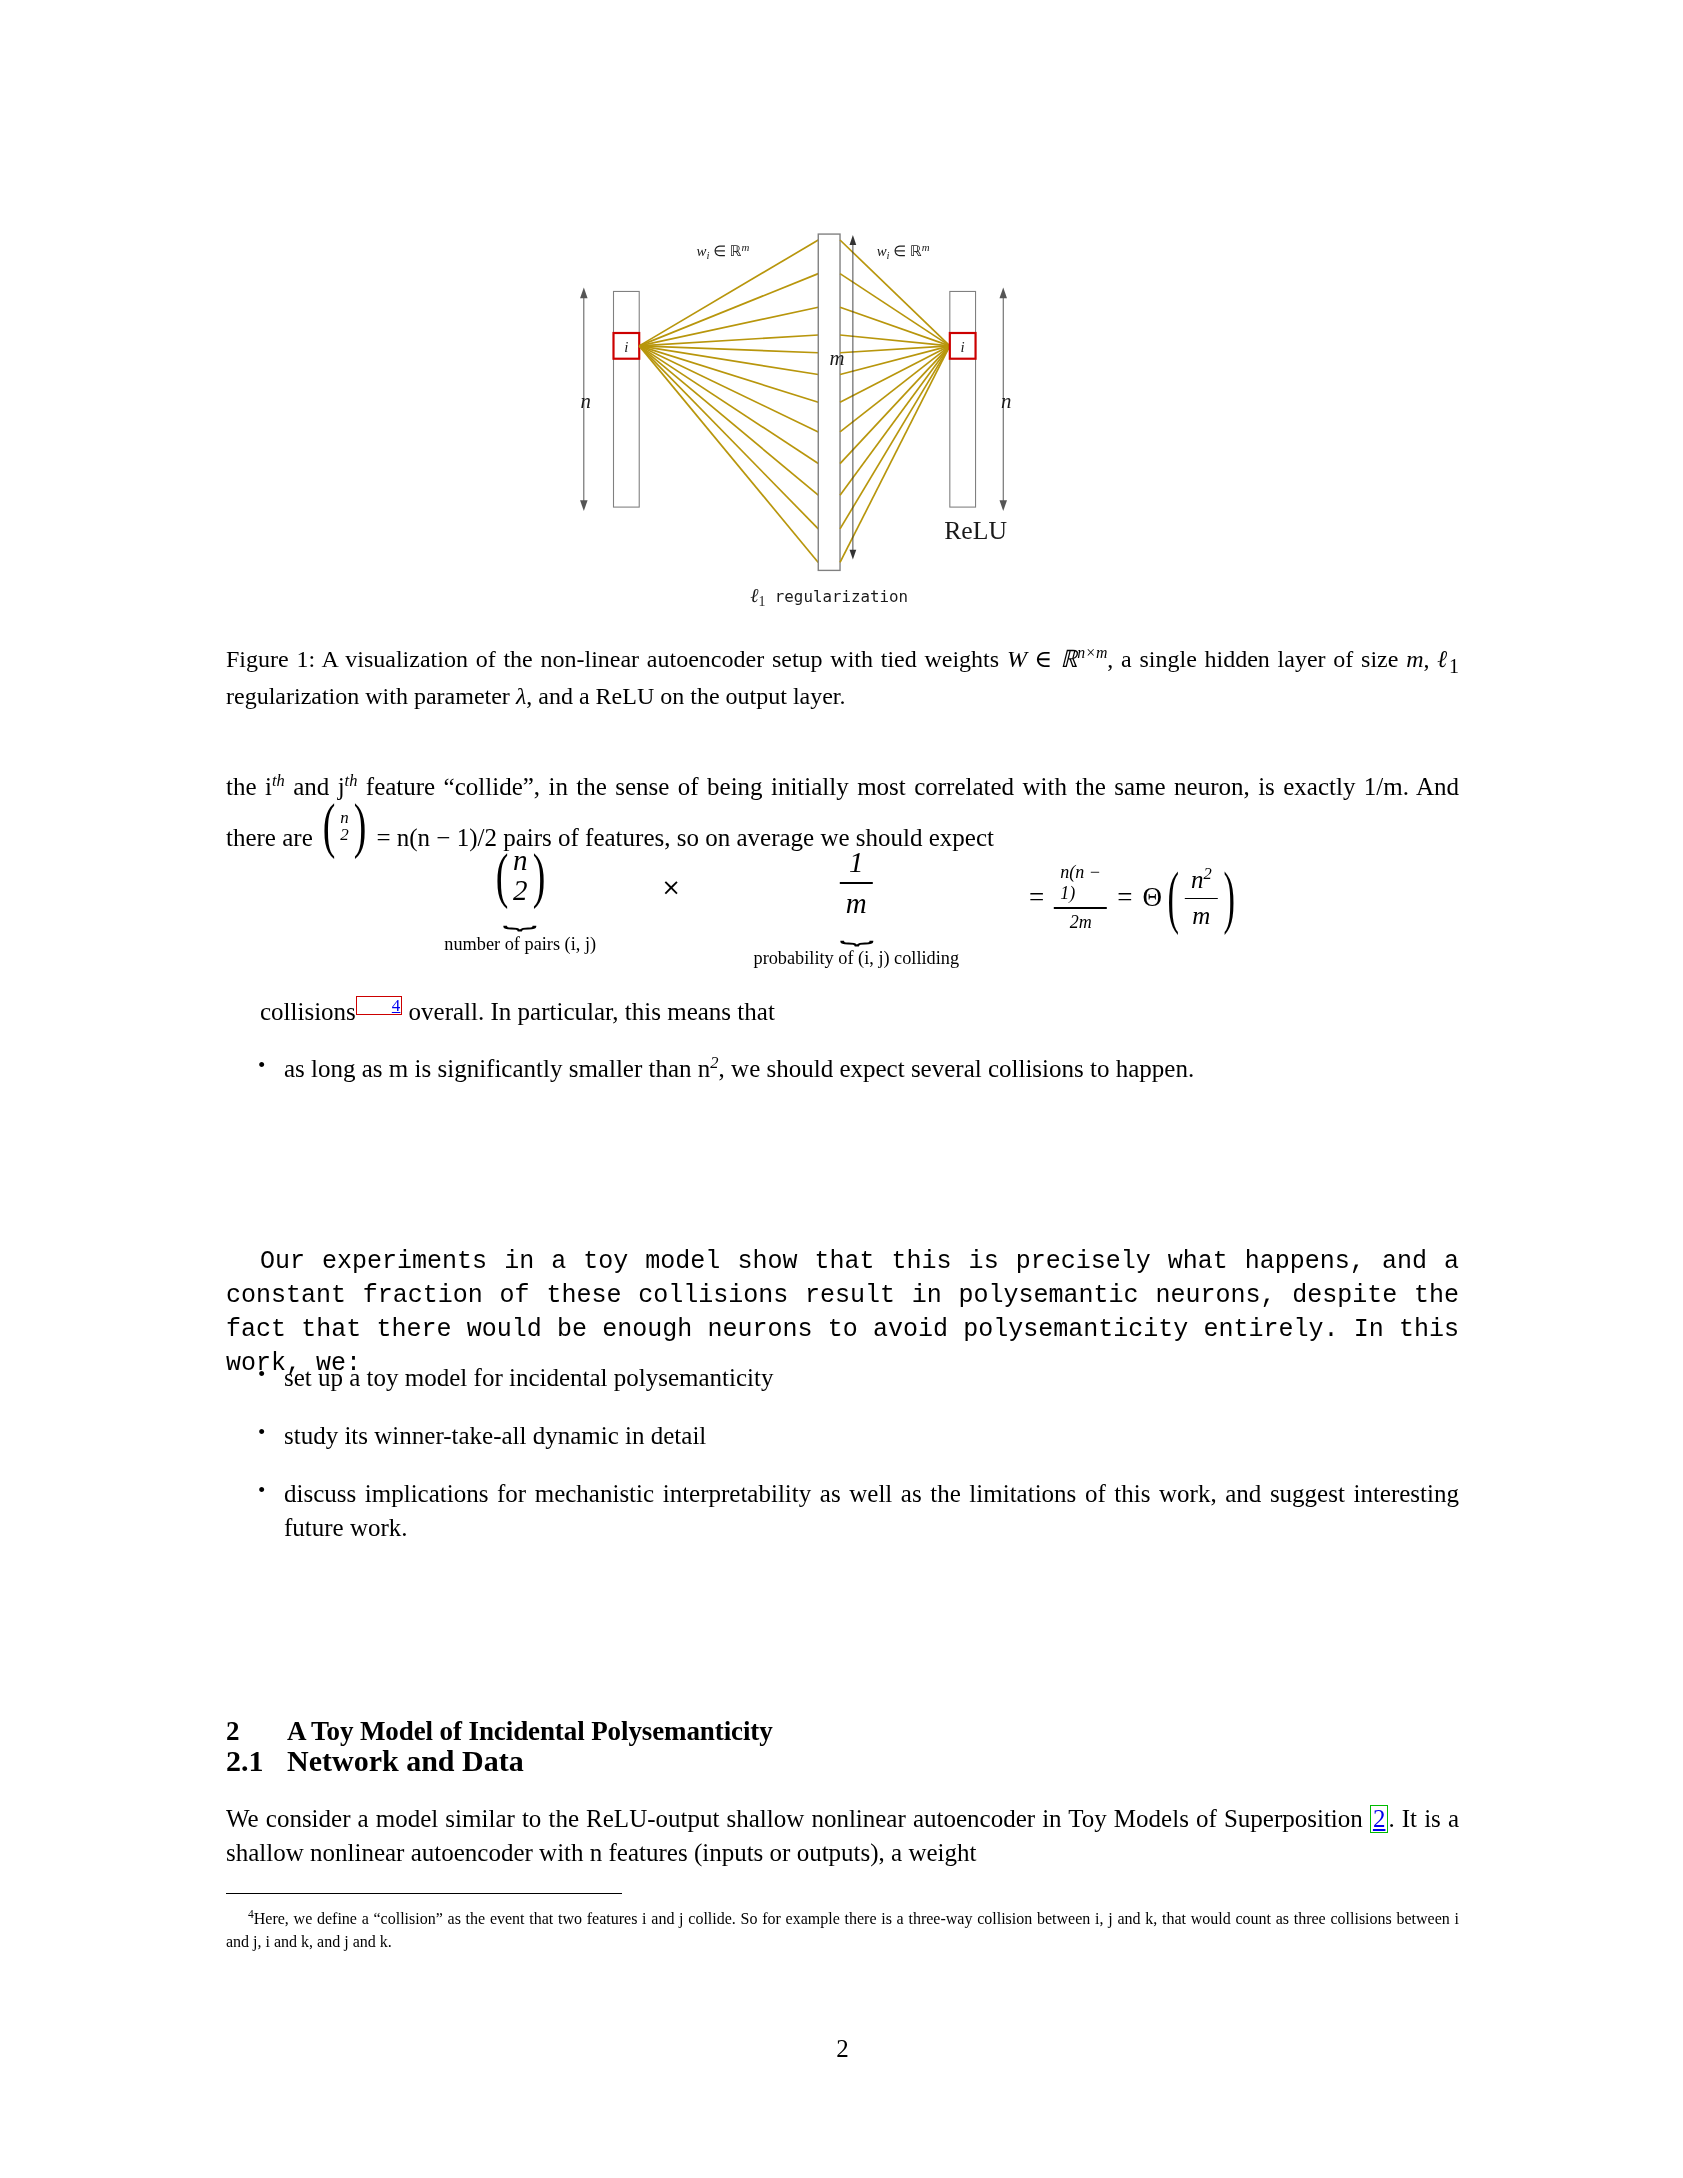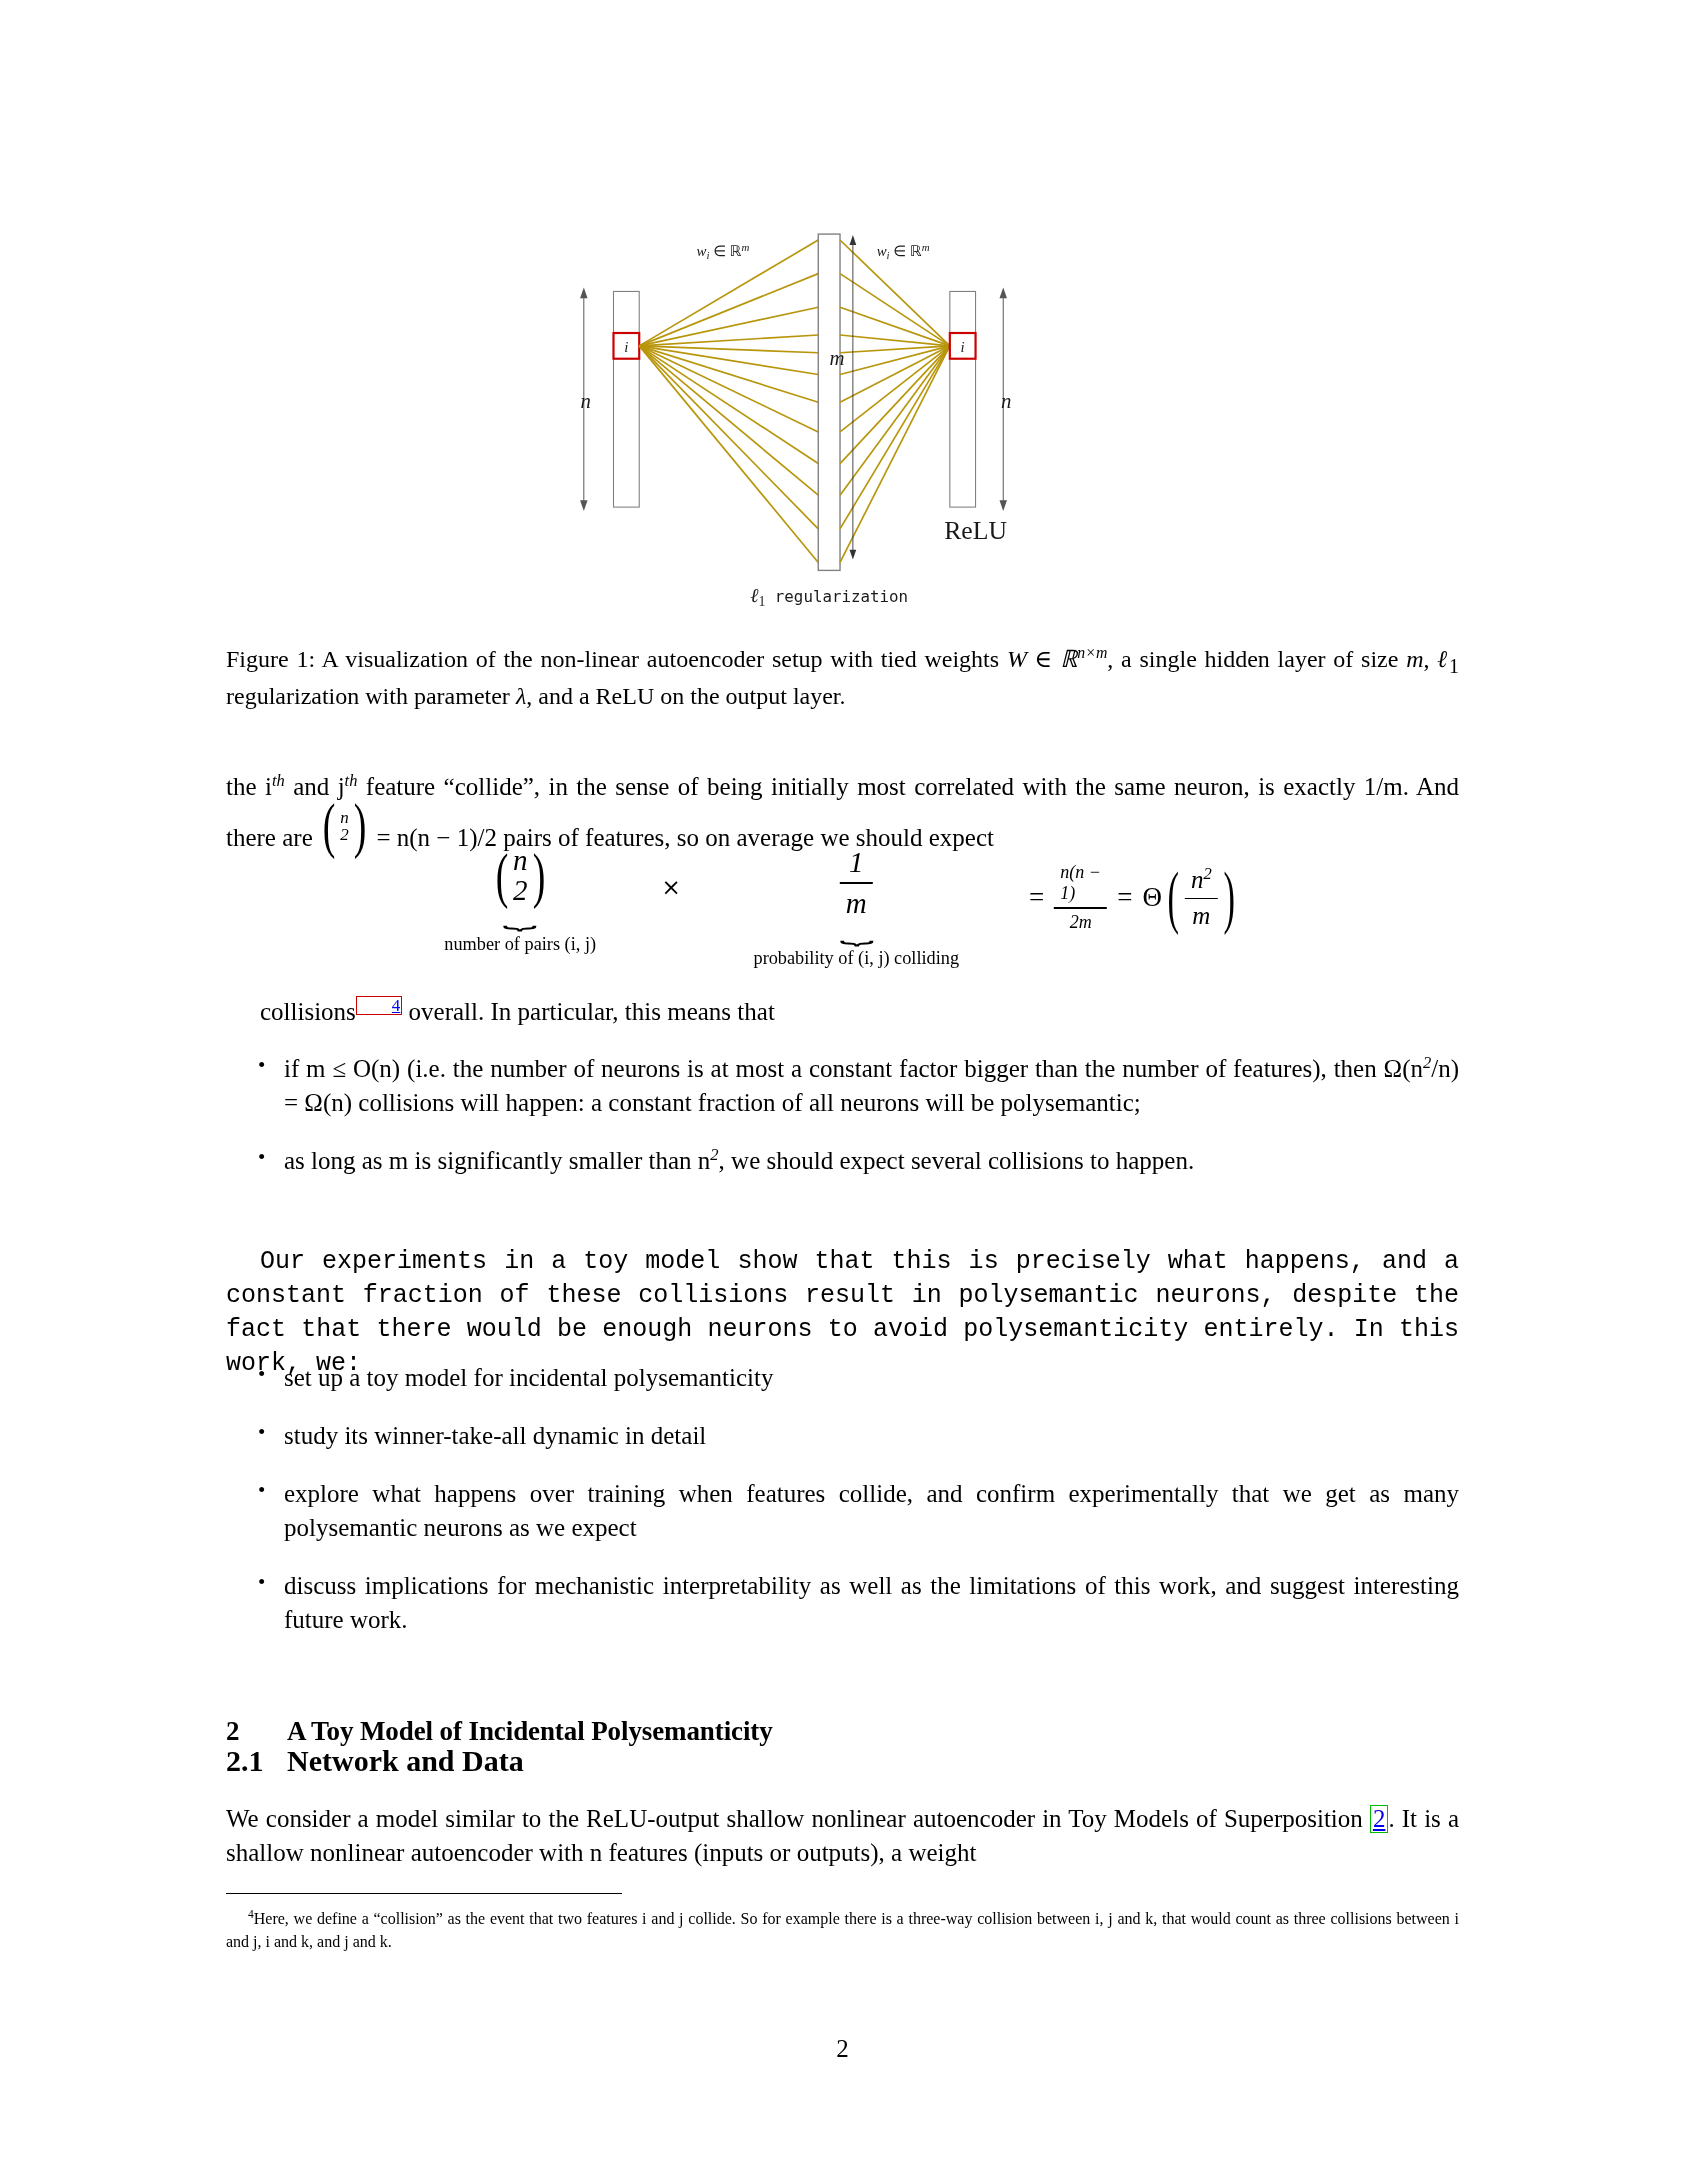--- a/index.html
+++ b/index.html
@@ -459,33 +459,29 @@
 
       </div>
     </div>
 
     <div class="para p-collisions">
       <span>collisions</span><a class="link-box-red" href="#">4</a><span> overall. In particular, this means that</span>
     </div>
 
     <ul class="bullets list1">
       <li>
-        <span>if m ≤ O(n) (i.e. the number of neurons is at most a constant factor bigger than the number of features), then Ω(n</span><sup>2</sup><span>/n) = Ω(n) collisions will happen: a constant fraction of all neurons will be polysemantic;</span>
-      </li>
-      <li>
         <span>as long as m is significantly smaller than n</span><sup>2</sup><span>, we should expect several collisions to happen.</span>
       </li>
     </ul>
 
     <div class="para indent p-experiments">Our experiments in a toy model show that this is precisely what happens, and a constant fraction of these collisions result in polysemantic neurons, despite the fact that there would be enough neurons to avoid polysemanticity entirely. In this work, we:</div>
 
     <ul class="bullets list2">
       <li>set up a toy model for incidental polysemanticity</li>
       <li>study its winner-take-all dynamic in detail</li>
-      <li>explore what happens over training when features collide, and confirm experimentally that we get as many polysemantic neurons as we expect</li>
       <li>discuss implications for mechanistic interpretability as well as the limitations of this work, and suggest interesting future work.</li>
     </ul>
 
     <div class="h-section">
       <span class="num">2</span><span>A Toy Model of Incidental Polysemanticity</span>
     </div>
     <div class="h-sub">
       <span class="num">2.1</span><span>Network and Data</span>
     </div>
 

